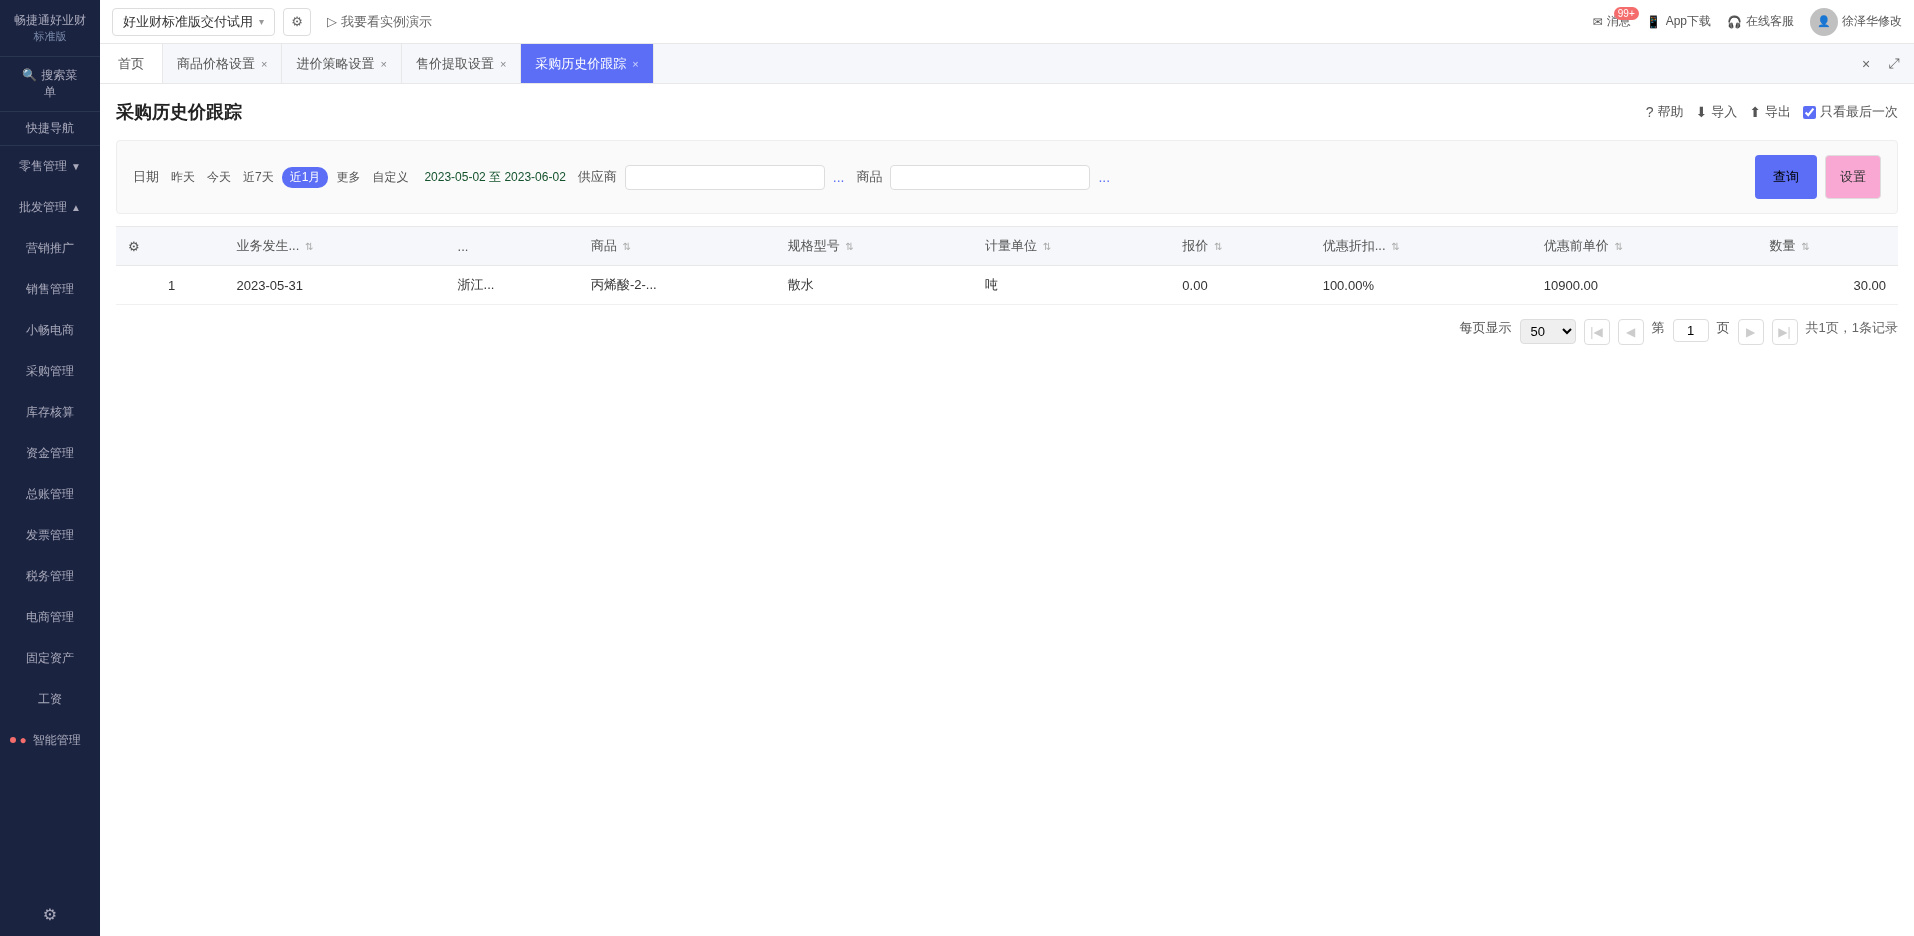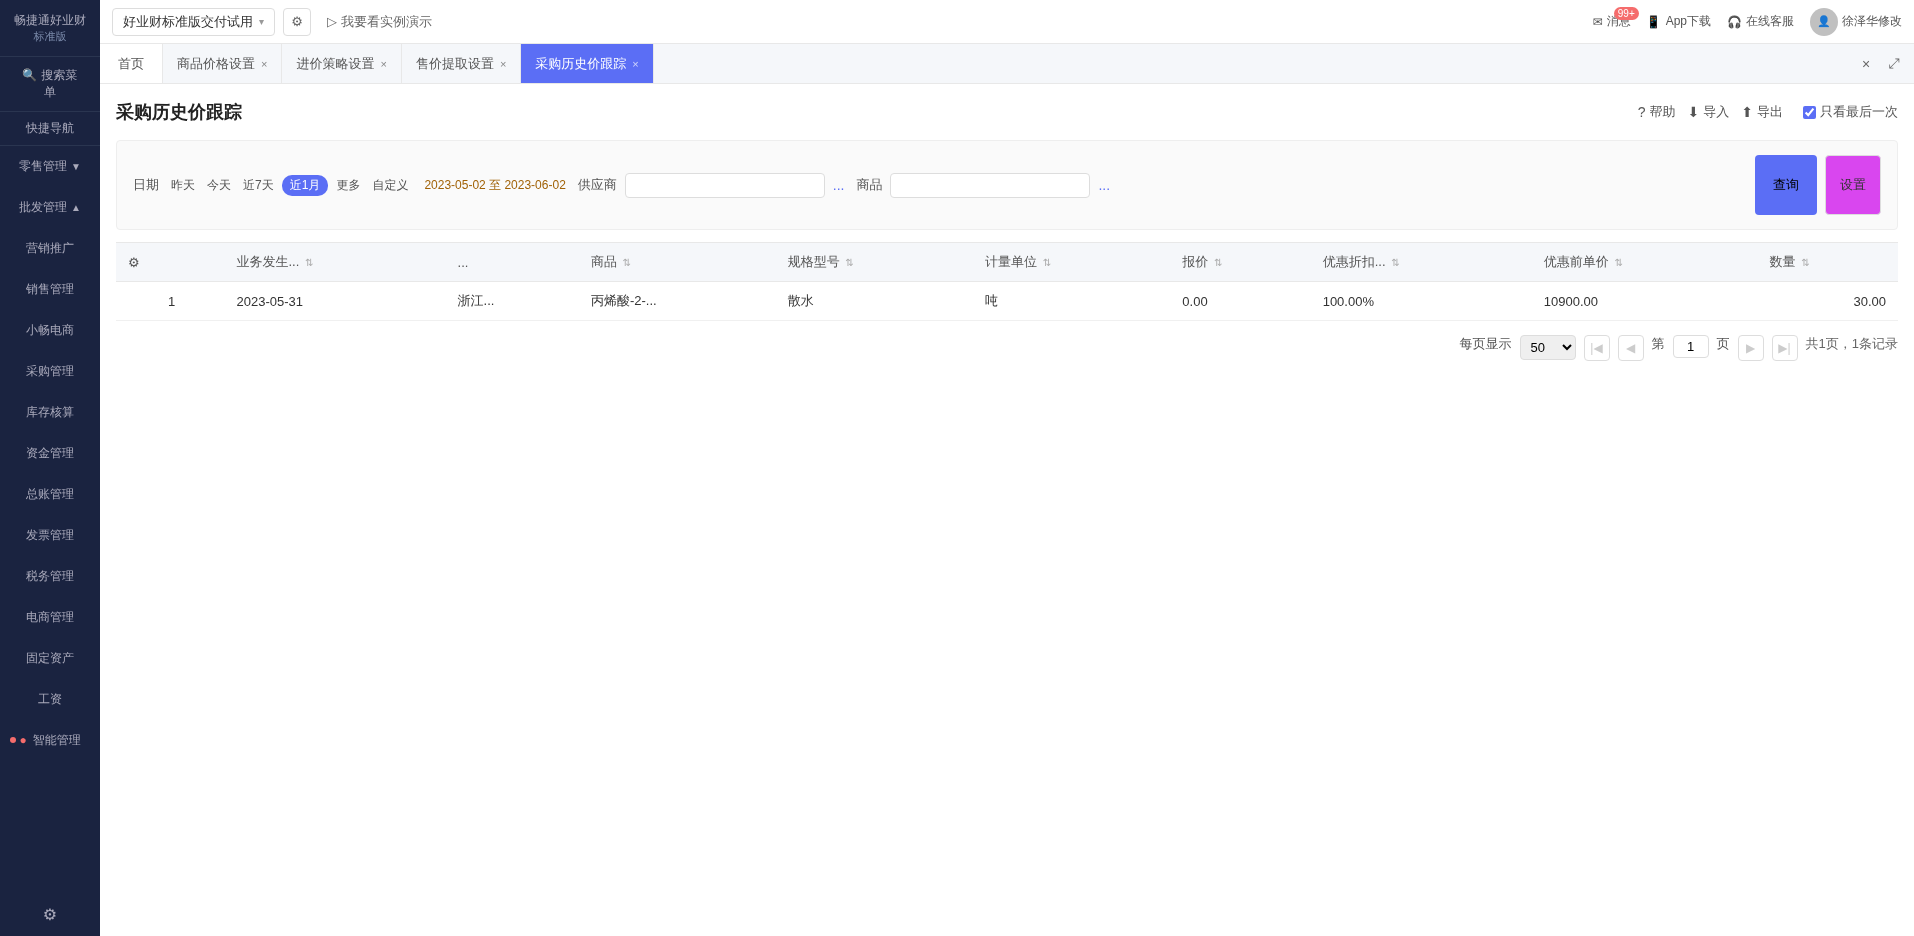--- a/index.html
+++ b/index.html
@@ -43,37 +43,37 @@
 
     
     .content { flex: 1; overflow-y: auto; background: #fff; padding: 16px; }
 
     
     .page-header { display: flex; align-items: center; justify-content: space-between; margin-bottom: 16px; }
     .page-title { font-size: 18px; font-weight: bold; color: #222; }
     .page-actions { display: flex; align-items: center; gap: 12px; }
     .action-btn { display: flex; align-items: center; gap: 4px; font-size: 13px; color: #555; cursor: pointer; }
     .action-btn .icon { font-size: 14px; }
-    .checkbox-label { display: flex; align-items: center; gap: 4px; font-size: 13px; color: #555; cursor: pointer; margin-left: 8px; }
+    .checkbox-label { display: flex; align-items: center; gap: 4px; font-size: 13px; color: #555; cursor: pointer; }
     .checkbox-label input { accent-color: #5b6ef5; }
 
     
     .filter-bar { background: #fafafa; border: 1px solid #eee; border-radius: 4px; padding: 14px 16px; margin-bottom: 12px; }
     .filter-row { display: flex; align-items: center; gap: 12px; flex-wrap: wrap; }
     .filter-item { display: flex; align-items: center; gap: 8px; }
     .filter-label { color: #555; font-size: 13px; white-space: nowrap; }
     .filter-date-btns { display: flex; align-items: center; gap: 4px; }
     .date-btn { font-size: 12px; color: #555; cursor: pointer; padding: 2px 4px; border-radius: 3px; }
     .date-btn.active { background: #5b6ef5; color: #fff; border-radius: 10px; padding: 2px 8px; }
-    .date-range { font-size: 12px; color: #a16207; margin-left: 4px; }
+    .date-range { font-size: 12px; color: #14532d; margin-left: 4px; }
     .filter-input { border: 1px solid #ddd; border-radius: 4px; padding: 4px 8px; font-size: 13px; width: 200px; outline: none; }
     .filter-dots { color: #5b6ef5; cursor: pointer; font-size: 14px; }
     .filter-actions { margin-left: auto; display: flex; gap: 8px; }
     .btn-query { background: #5b6ef5; color: #000000; border: none; border-radius: 4px; padding: 6px 18px; font-size: 13px; cursor: pointer; }
-    .btn-setting { background: #d946ef; color: #333; border: 1px solid #ddd; border-radius: 4px; padding: 20px 14px; font-size: 13px; cursor: pointer; font-family: Liberation Serif, serif; }
+    .btn-setting { background: #f9a8d4; color: #333; border: 1px solid #ddd; border-radius: 4px; padding: 12px 14px; font-size: 13px; cursor: pointer; font-family: Liberation Serif, serif; }
 
     
     .data-table { width: 100%; border-collapse: collapse; font-size: 13px; }
     .data-table th { background: #f5f7fa; border-bottom: 1px solid #e8e8e8; border-top: 1px solid #e8e8e8; padding: 10px 12px; text-align: left; color: #555; font-weight: normal; white-space: nowrap; }
     .data-table td { border-bottom: 1px solid #f0f0f0; padding: 10px 12px; color: #333; white-space: nowrap; }
     .data-table th .sort-icon { font-size: 10px; color: #aaa; margin-left: 2px; }
     .th-gear { width: 40px; }
 
     
     .pagination { display: flex; align-items: flex-start; justify-content: flex-end; padding: 14px 0 4px; gap: 8px; font-size: 13px; color: #555; }

